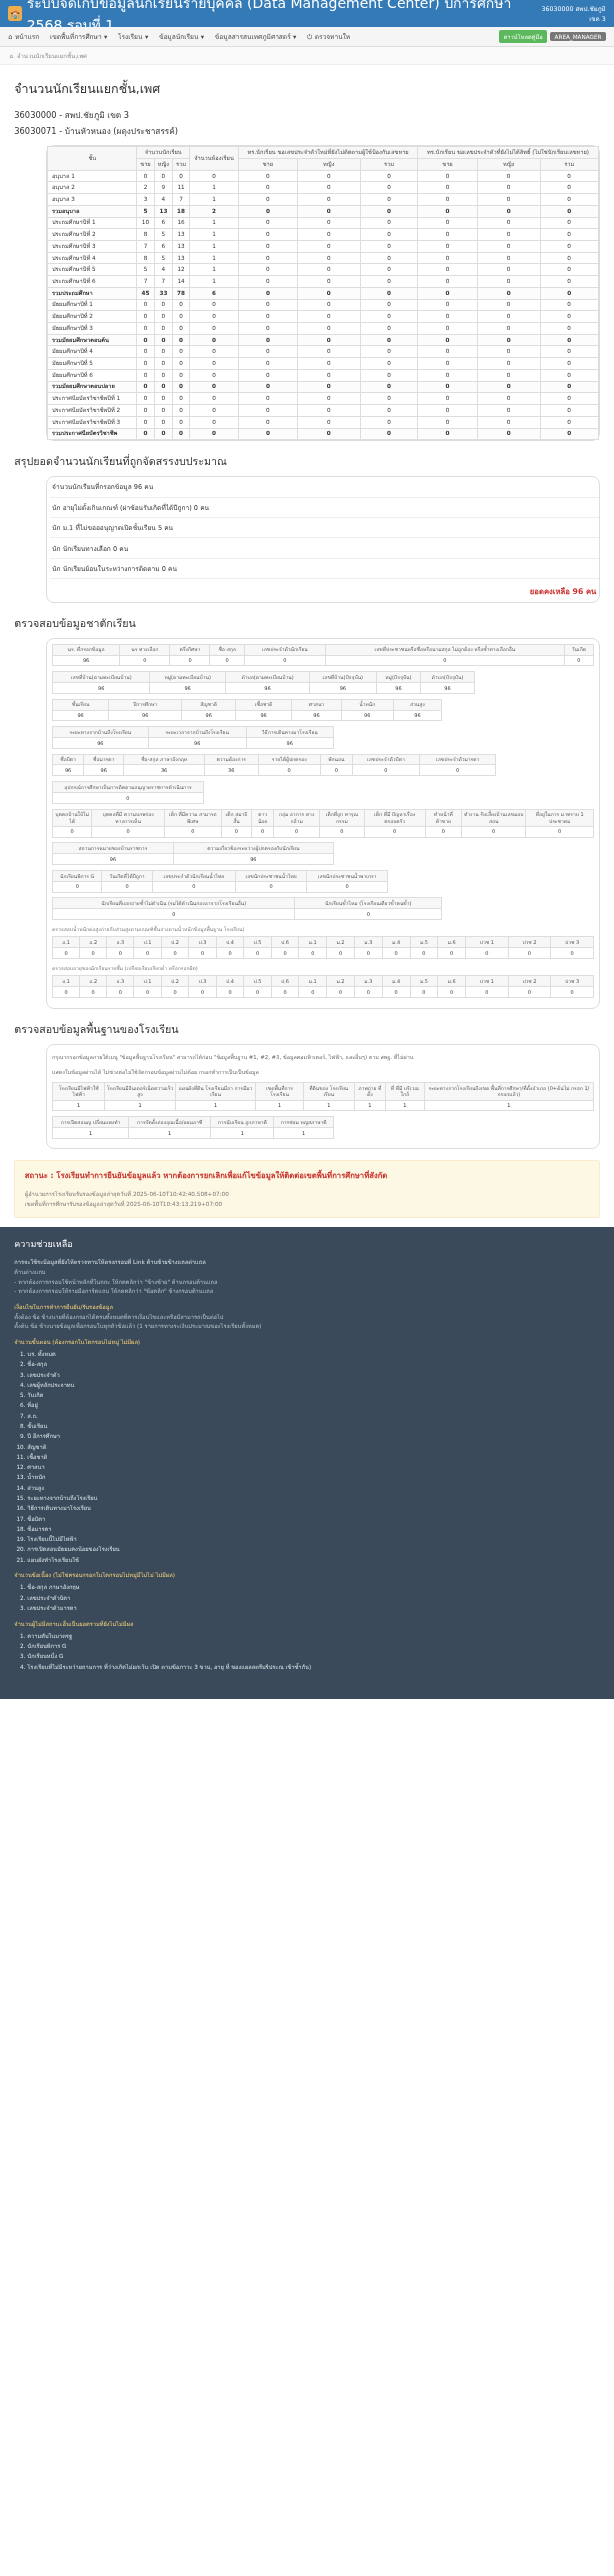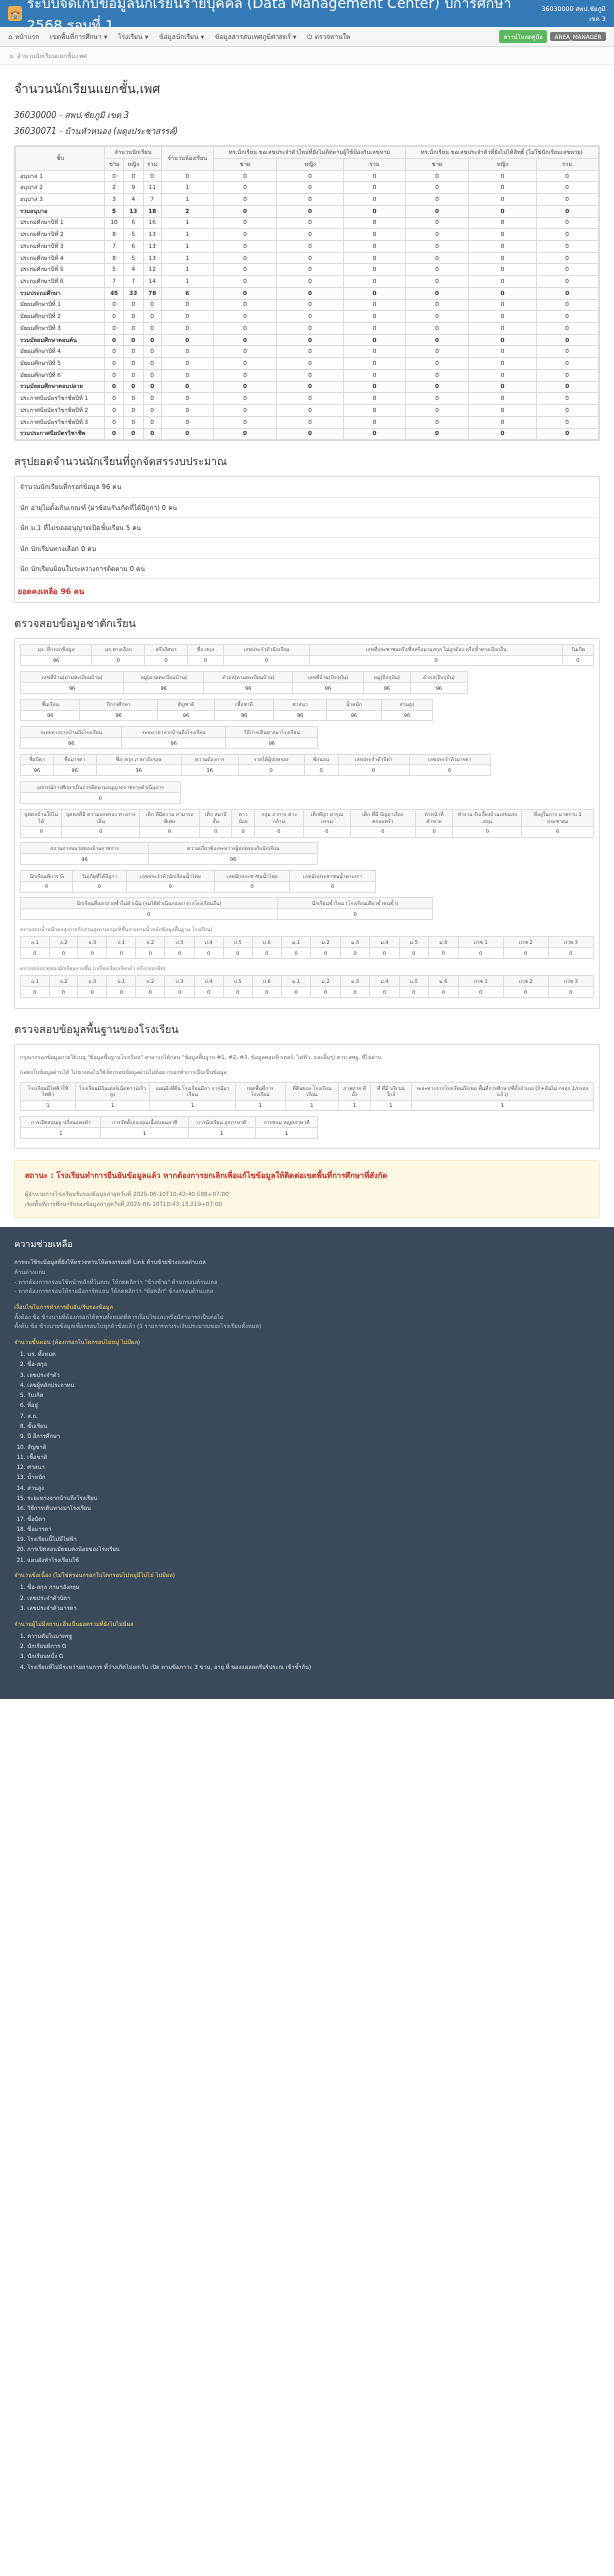--- a/index.html
+++ b/index.html
@@ -74,27 +74,27 @@
     font-size: 12.5px;
     font-weight: normal;
     color:#333;
     margin: 6px 0 8.3px 0;
   }
   h2.sub {
     font-size: 8.3px;
     font-weight: normal;
     margin: 2.4px 0;
     color:#333;
-    font-style:italic;
   }
   .panel {
     border:0.6px solid #ddd;
-    border-radius:1px;
+    border-radius:8px;
     margin-bottom:10.7px;
     background:#fff;
+    margin-left:32px;
   }
   
   table.grid {
     width:100%;
     border-collapse: collapse;
     font-size: 5.7px;
   }
   table.grid th, table.grid td {
     border:0.6px solid #ddd;
     padding:1.8px 2.4px;
@@ -110,21 +110,21 @@
   table.grid tr.sum td { font-weight:bold; background:#fcfcfc; }
   
   .section-head {
     font-size: 10.7px;
     margin: 12px 0 6px 0;
     font-weight: normal;
     color:#333;
   }
   .stat-list { list-style:none; margin:0; padding:0 0 0 2.4px; }
   .stat-list li { padding:4.2px 2.4px; border-bottom:0.6px solid #eee; font-size:6.6px; }
-  .stat-total { color:#c9302c; font-weight:bold; font-size:7.7px; padding:5.4px 2.4px; }
+  .stat-total { color:#c9302c; font-weight:bold; font-size:7.7px; padding:5.4px 2.4px;text-align:right; }
   
   .check-wrap { padding:4.8px; }
   table.check {
     width:100%;
     border-collapse:collapse;
     font-size:5px;
     margin-bottom:4.8px;
   }
   table.check th, table.check td {
     border:0.6px solid #ddd;

